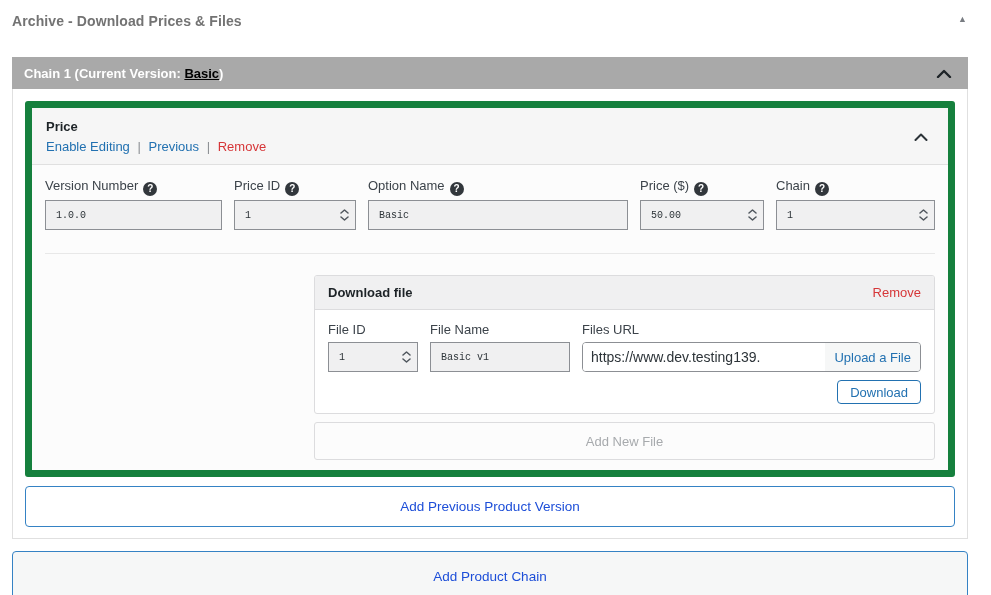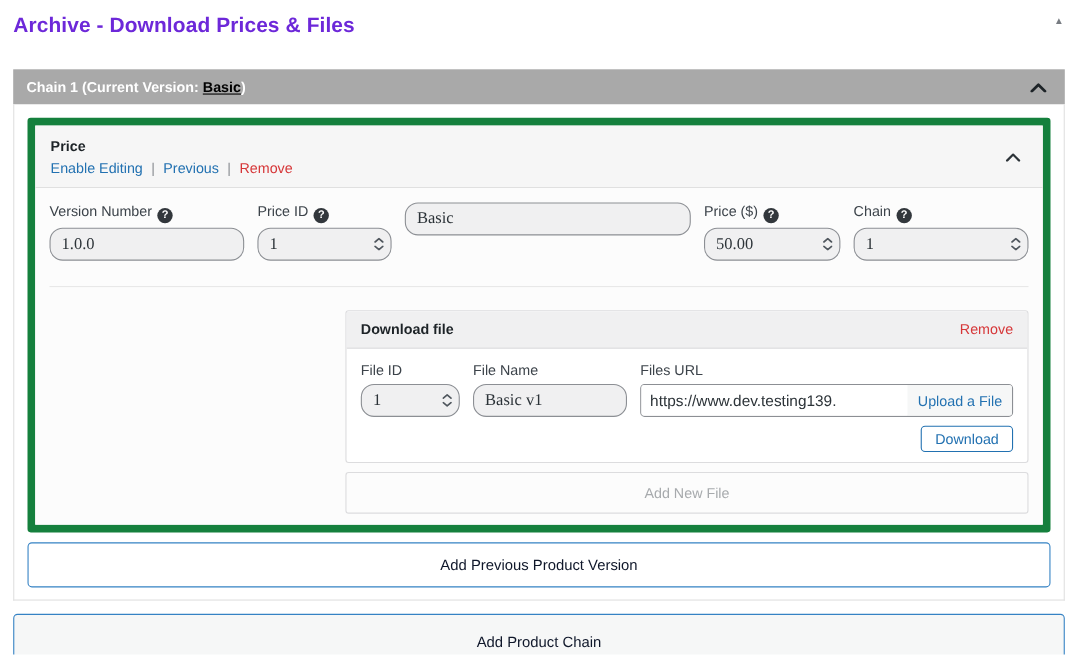--- a/index.html
+++ b/index.html
@@ -5,21 +5,21 @@
   * { margin: 0; padding: 0; box-sizing: border-box; }
   html, body { background: #fff; }
   body {
     width: 991px; height: 595px;
     font-family: "Liberation Sans", "DejaVu Sans", sans-serif;
     font-size: 13px; color: #3c434a; overflow: hidden; position: relative;
   }
 
   
   .page-header { padding: 13px 24px 0 12px; display: flex; justify-content: space-between; align-items: flex-start; }
-  .page-title { font-size: 19px; font-weight: bold; color: #6d28d9; letter-spacing: .1px; }
+  .page-title { font-size: 14px; font-weight: bold; color: #737373; letter-spacing: .1px; }
   .collapse-tri { font-size: 9px; color: #787c82; line-height: 12px; cursor: pointer; }
 
   
   .chain { margin: 28px 23px 0 12px; }
   .chain-bar {
     height: 32px; background: #a9a9a9; color: #fff; font-weight: bold;
     display: flex; align-items: center; justify-content: space-between;
     padding: 0 16px 0 12px; cursor: pointer;
   }
   .chain-bar .ver { color: #000; text-decoration: underline; cursor: pointer; }
@@ -45,22 +45,22 @@
   .fields-row { display: flex; gap: 12px; }
   .f-label { color: #3c434a; line-height: 16px; margin-bottom: 4px; white-space: nowrap; }
   .help {
     display: inline-block; width: 14px; height: 14px; background: #32373c; color: #fff;
     border-radius: 50%; font-size: 10px; font-weight: bold; text-align: center;
     line-height: 14px; margin-left: 5px; vertical-align: -2px; cursor: pointer;
   }
   .inp-wrap { position: relative; }
   .inp {
     width: 100%; height: 30px; background: #f0f0f1; border: 1px solid #8c8f94;
-    border-radius: 12px; padding: 0 10px; font-size: 15px; color: #2c3338;
-    font-family: Liberation Serif, serif; outline: none;
+    border-radius: 0; padding: 0 10px; font-size: 10px; color: #2c3338;
+    font-family: Liberation Mono, monospace; outline: none;
   }
   .inp.num { padding-right: 26px; }
   .w1 { width: 177px; } .w2 { width: 122px; } .w3 { width: 260px; } .w4 { width: 124px; } .w5 { flex: 1; }
   .stepper {
     position: absolute; right: 7px; top: 50%; transform: translateY(-50%);
     display: flex; flex-direction: column; align-items: center; gap: 2px; cursor: pointer;
   }
   .stepper svg { display: block; color: #50575e; }
 
   .divider { border: none; border-top: 1px solid #e8e8e8; margin: 23px 0 21px 0; }
@@ -98,21 +98,21 @@
   }
   .add-new-file {
     margin-top: 8px; height: 38px; border: 1px solid #dcdcde; border-radius: 3px;
     background: #fcfcfc; color: #a7aaad; display: flex; align-items: center;
     justify-content: center; cursor: pointer;
   }
 
   
   .btn-outline {
     display: block; width: 100%; height: 41px; border: 1px solid #3582c4; border-radius: 4px;
-    background: #fff; color: #0f172a; font-size: 13.5px; cursor: pointer;
+    background: #fff; color: #1d4ed8; font-size: 13.5px; cursor: pointer;
     font-family: "Liberation Sans", "DejaVu Sans", sans-serif;
   }
   .add-prev { margin-top: 9px; }
   .add-chain-wrap { margin: 12px 23px 0 12px; }
   .add-chain { background: #f6f7f7; height: 50px; }
 </style>
 </head>
 <body>
 
 <div class="page-header">
@@ -167,20 +167,21 @@
                     <polyline points="1,4 4.5,1 8,4" fill="none" stroke="currentColor" stroke-width="1.5" stroke-linecap="round" stroke-linejoin="round"></polyline>
                   </svg>
                 <svg width="9" height="5" viewBox="0 0 9 5">
                     <polyline points="1,1 4.5,4 8,1" fill="none" stroke="currentColor" stroke-width="1.5" stroke-linecap="round" stroke-linejoin="round"></polyline>
                   </svg>
               </span>
             </div>
           </div>
 
           <div class="w3">
+            <div class="f-label"><span>Option Name</span><span class="help">?</span></div>
             <div class="inp-wrap"><input class="inp" value="Basic" style=""></div>
           </div>
 
           <div class="w4">
             <div class="f-label"><span>Price ($)</span><span class="help">?</span></div>
             <div class="inp-wrap">
               <input class="inp num" value="50.00" style="">
               <span class="stepper">
                 <svg width="9" height="5" viewBox="0 0 9 5">
                     <polyline points="1,4 4.5,1 8,4" fill="none" stroke="currentColor" stroke-width="1.5" stroke-linecap="round" stroke-linejoin="round"></polyline>

